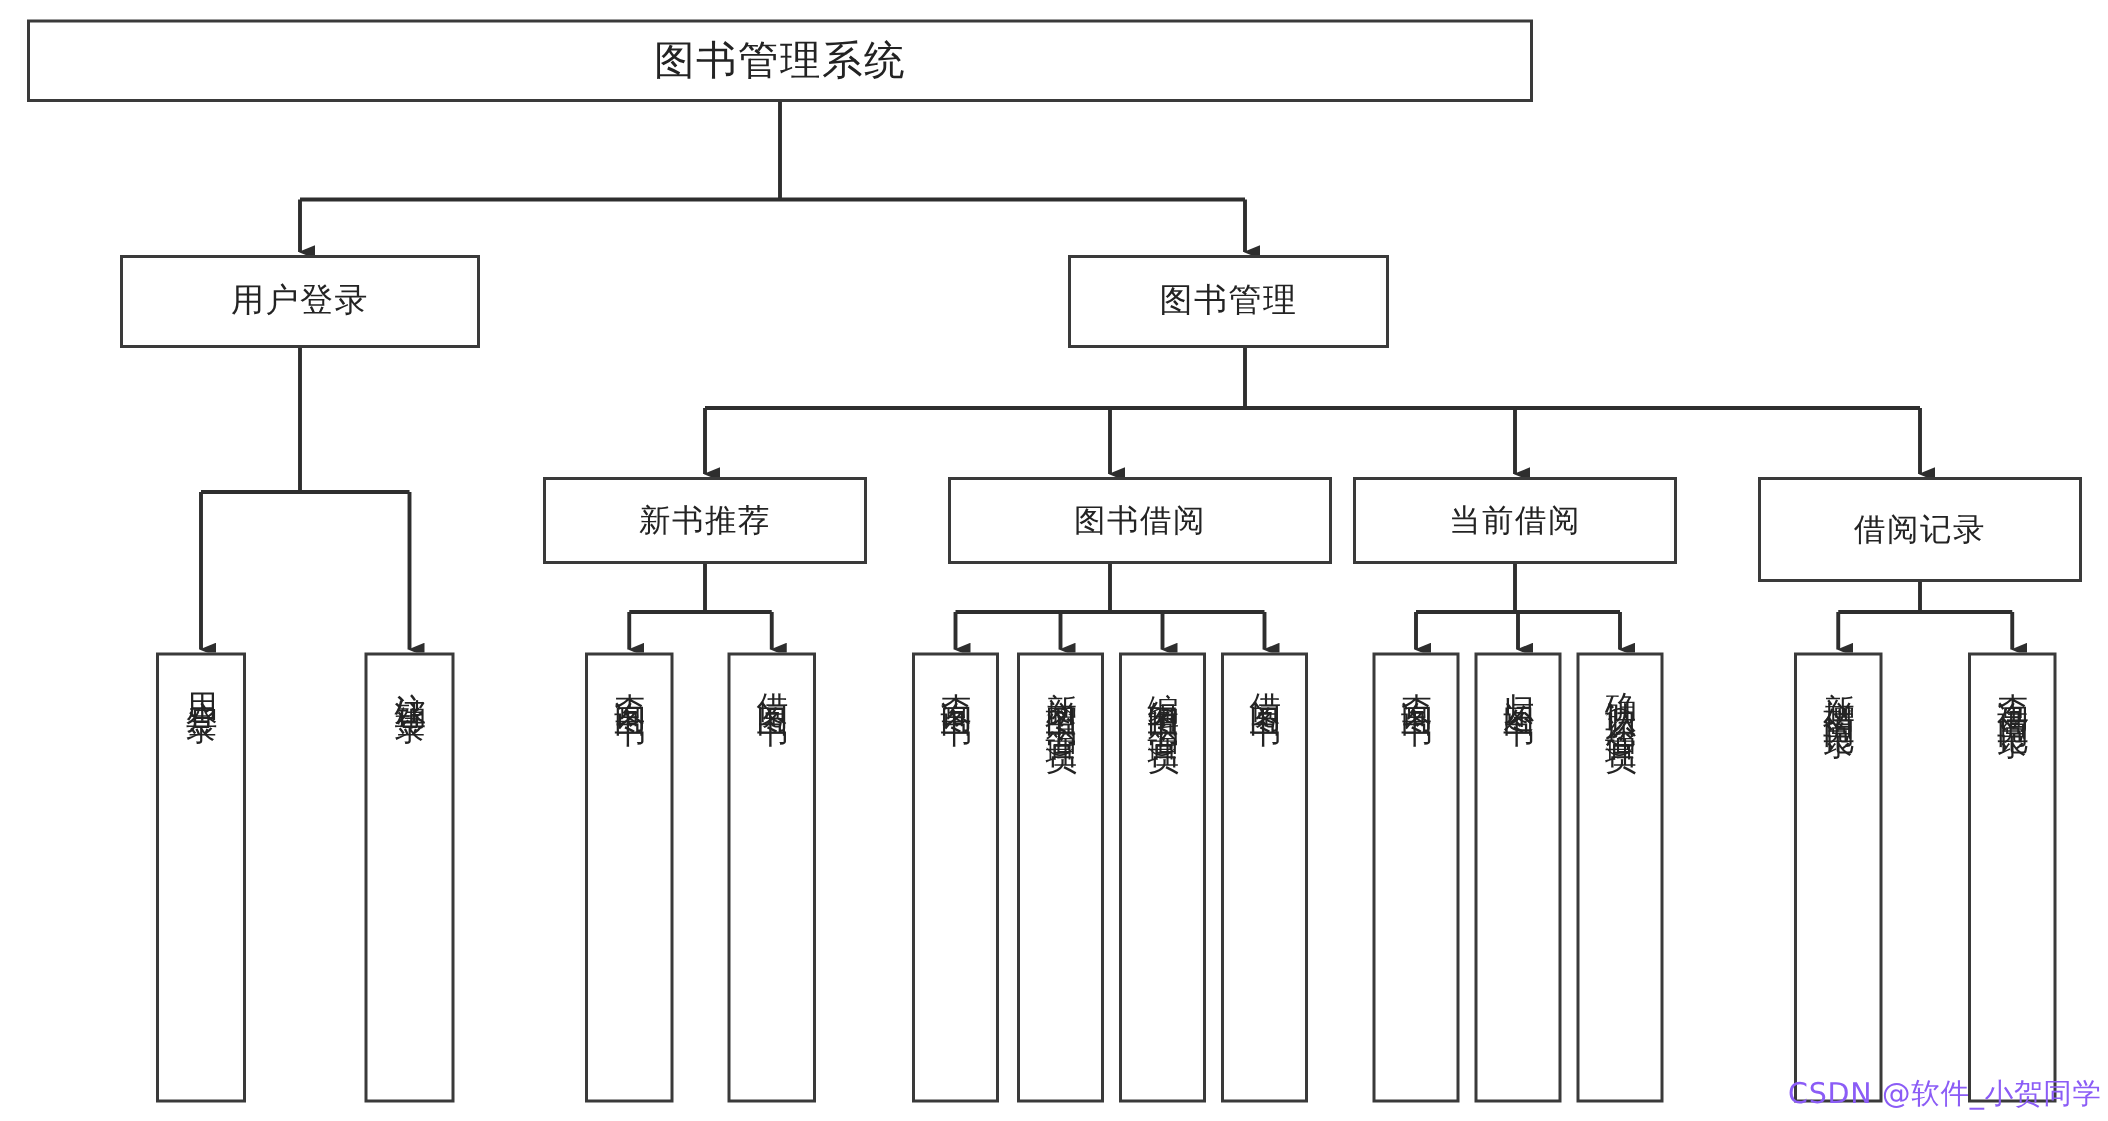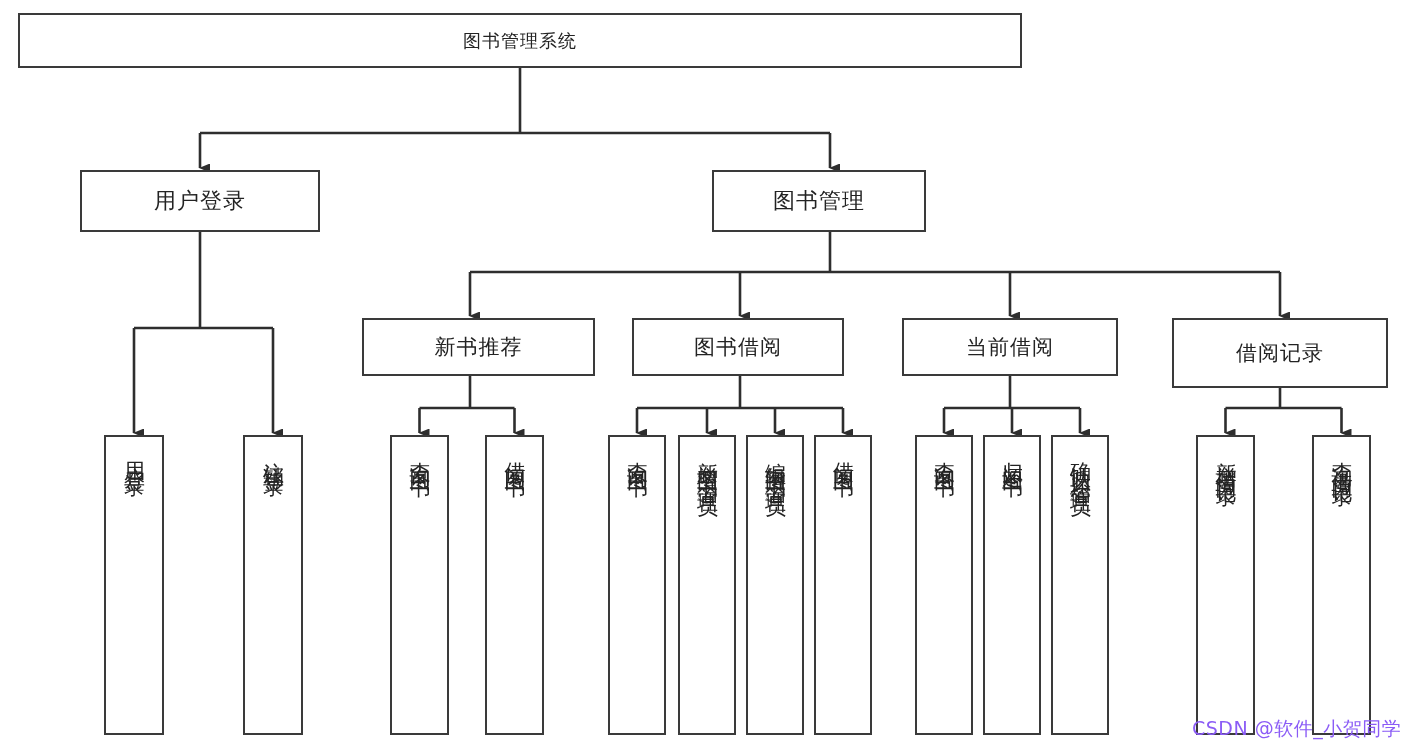--- a/index.html
+++ b/index.html
@@ -23,21 +23,21 @@
     overflow:hidden;
   }
   .node .label{
     font-size:22px;
     line-height:1.18;
     letter-spacing:1px;
     color:#232323;
     white-space:nowrap;
     text-align:center;
   }
-  .node.root .label{font-size:18px;}
+  .node.root .label{font-size:27px;}
   .node.level2 .label{font-size:22px;}
   .node.level3 .label{font-size:21px;}
 
   
   .node.leaf{
     align-items:flex-start;
     justify-content:center;
     padding-top:8px;
   }
   .node.leaf .label{
@@ -111,24 +111,24 @@
   <div id="nodes">
       <div class="node root" style="left: 18px; top: 13px; width: 1004px; height: 55px;">
         <span class="label">图书管理系统</span>
       </div>
       <div class="node level2" style="left: 80px; top: 170px; width: 240px; height: 62px;">
         <span class="label">用户登录</span>
       </div>
       <div class="node level2" style="left: 712px; top: 170px; width: 214px; height: 62px;">
         <span class="label">图书管理</span>
       </div>
-      <div class="node level3" style="left: 362px; top: 318px; width: 233px; height: 58px;">
+      <div class="node level3" style="left: 362px; top: 318px; width: 216px; height: 58px;">
         <span class="label">新书推荐</span>
       </div>
-      <div class="node level3" style="left: 632px; top: 318px; width: 212px; height: 58px;">
+      <div class="node level3" style="left: 632px; top: 318px; width: 256px; height: 58px;">
         <span class="label">图书借阅</span>
       </div>
       <div class="node level3" style="left: 902px; top: 318px; width: 216px; height: 58px;">
         <span class="label">当前借阅</span>
       </div>
       <div class="node level3" style="left: 1172px; top: 318px; width: 216px; height: 70px;">
         <span class="label">借阅记录</span>
       </div>
       <div class="node leaf" style="left: 104px; top: 435px; width: 60px; height: 300px;">
         <span class="label">用户登录</span>

